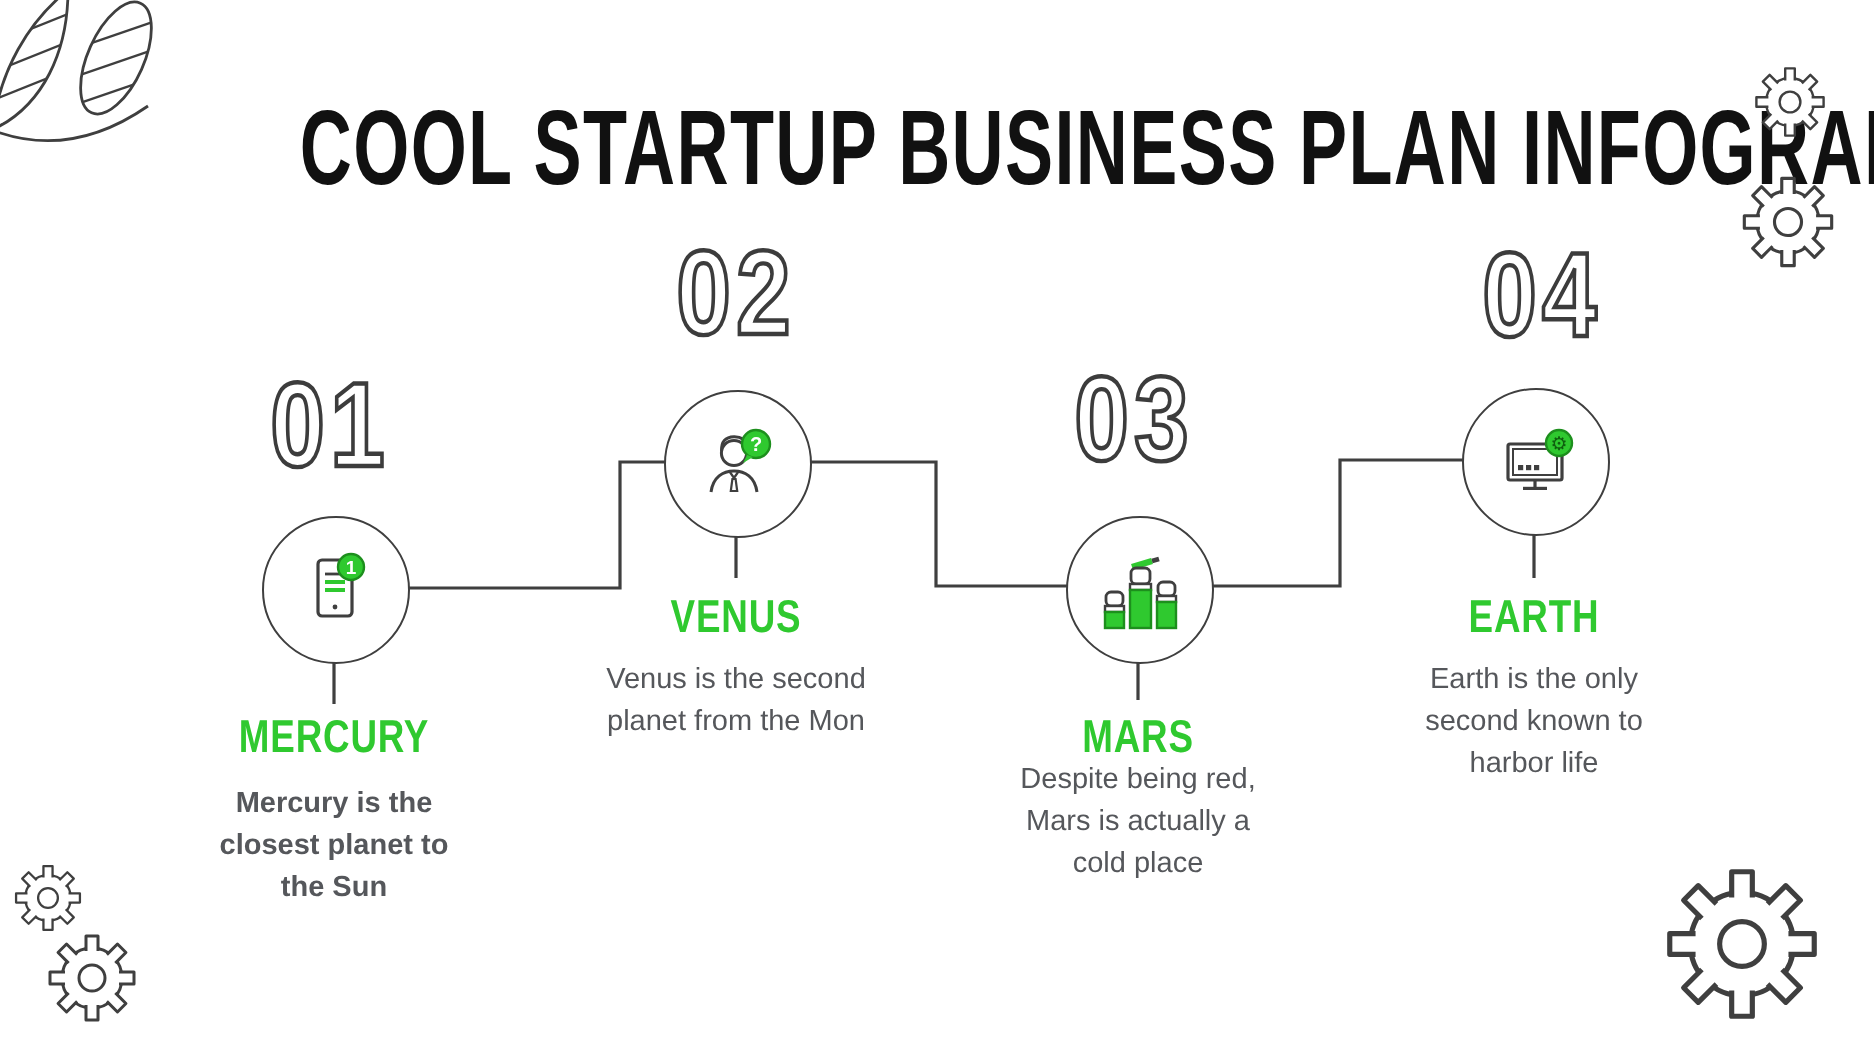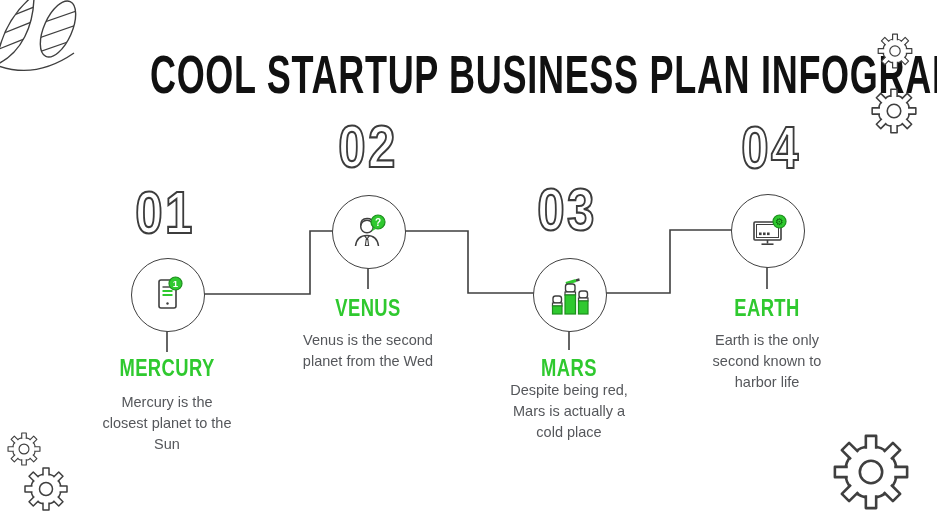--- a/index.html
+++ b/index.html
@@ -36,21 +36,21 @@
     transform:scaleX(0.8);z-index:2;
   }
   .pname.p1{left:87px;top:355px;}
   .pname.p2{left:288px;top:295px;}
   .pname.p3{left:489px;top:355px;}
   .pname.p4{left:687px;top:295px;}
   .pdesc{
     position:absolute;width:132px;text-align:center;
     font-size:14.5px;line-height:1.45;color:#55575b;z-index:2;
   }
-  .pdesc.d1{left:101px;top:392px;}
+  .pdesc.d1{left:101px;top:392px;font-weight:bold;}
   .pdesc.d2{left:302px;top:330px;}
   .pdesc.d3{left:503px;top:380px;}
   .pdesc.d4{left:701px;top:330px;}
   .deco{position:absolute;z-index:1;}
 </style>
 </head>
 <body>
 
 <div class="slide">
 
@@ -182,17 +182,17 @@
       <text x="33.5" y="16" text-anchor="middle" font-family="DejaVu Sans, sans-serif" font-size="9.5" fill="#0e5e0e">⚙</text>
     </svg>
   </div>
 
   <div class="pname p1">MERCURY</div>
   <div class="pname p2">VENUS</div>
   <div class="pname p3">MARS</div>
   <div class="pname p4">EARTH</div>
 
   <div class="pdesc d1">Mercury is the closest planet to the Sun</div>
-  <div class="pdesc d2">Venus is the second planet from the Wed</div>
+  <div class="pdesc d2">Venus is the second planet from the Mon</div>
   <div class="pdesc d3">Despite being red, Mars is actually a cold place</div>
   <div class="pdesc d4">Earth is the only second known to harbor life</div>
 
 </div>
 
 </body></html>

